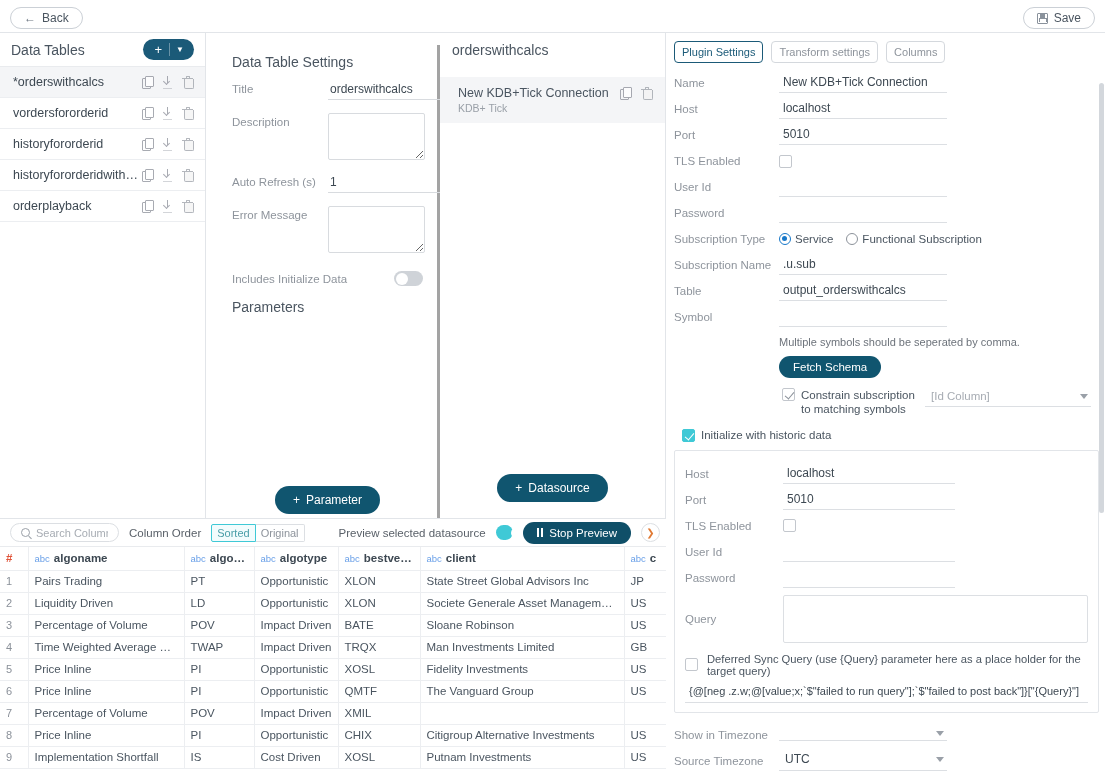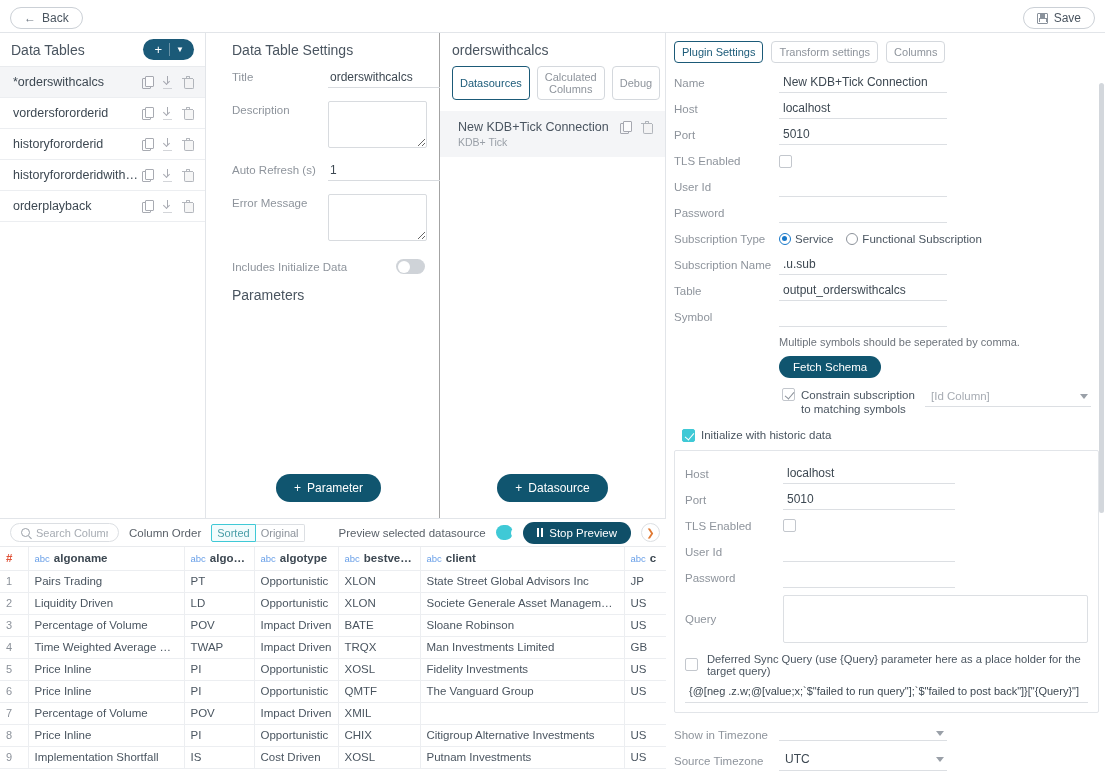--- a/index.html
+++ b/index.html
@@ -41,22 +41,22 @@
   }
 
   
   .cols { position: absolute; left: 0; top: 33px; width: 1105px; height: 748px; }
 
   .col-datatables {
     position: absolute; left: 0; top: 0; width: 206px; height: 485px;
     border-right: 1px solid #e2e5e9; background: #fff;
   }
   .col-settings {
-    position: absolute; left: 218px; top: 0; width: 222px; height: 485px;
-    border-right: 1px solid #a3a3a3; background: #fff;
+    position: absolute; left: 218px; top: 12px; width: 222px; height: 485px;
+    border-right: 3px solid #a3a3a3; background: #fff;
   }
   .col-ds {
     position: absolute; left: 440px; top: 0; width: 226px; height: 485px;
     border-right: 1px solid #e2e5e9; background: #fff;
   }
   .col-plugin {
     position: absolute; left: 666px; top: 0; width: 439px; height: 748px;
     background: #fff; overflow: hidden;
   }
 
@@ -446,25 +446,20 @@
       <div class="bottom-btn-wrap">
         <button class="btn-primary">
           <span>+</span>
           <span>Parameter</span>
         </button>
       </div>
     </div>
 
     <div class="col-ds">
       <div class="ds-title">orderswithcalcs</div>
-      <div class="tabs">
-        <button class="tab active">Datasources</button>
-        <button class="tab">Calculated Columns</button>
-        <button class="tab">Debug</button>
-      </div>
       <div class="ds-item">
         <div>
           <div class="ds-item-name">New KDB+Tick Connection</div>
           <div class="ds-item-sub">KDB+ Tick</div>
         </div>
         <div class="ds-item-icons">
           <span class="ic ic-copy"></span>
           <span class="ic ic-trash">
               <i></i>
             </span>

